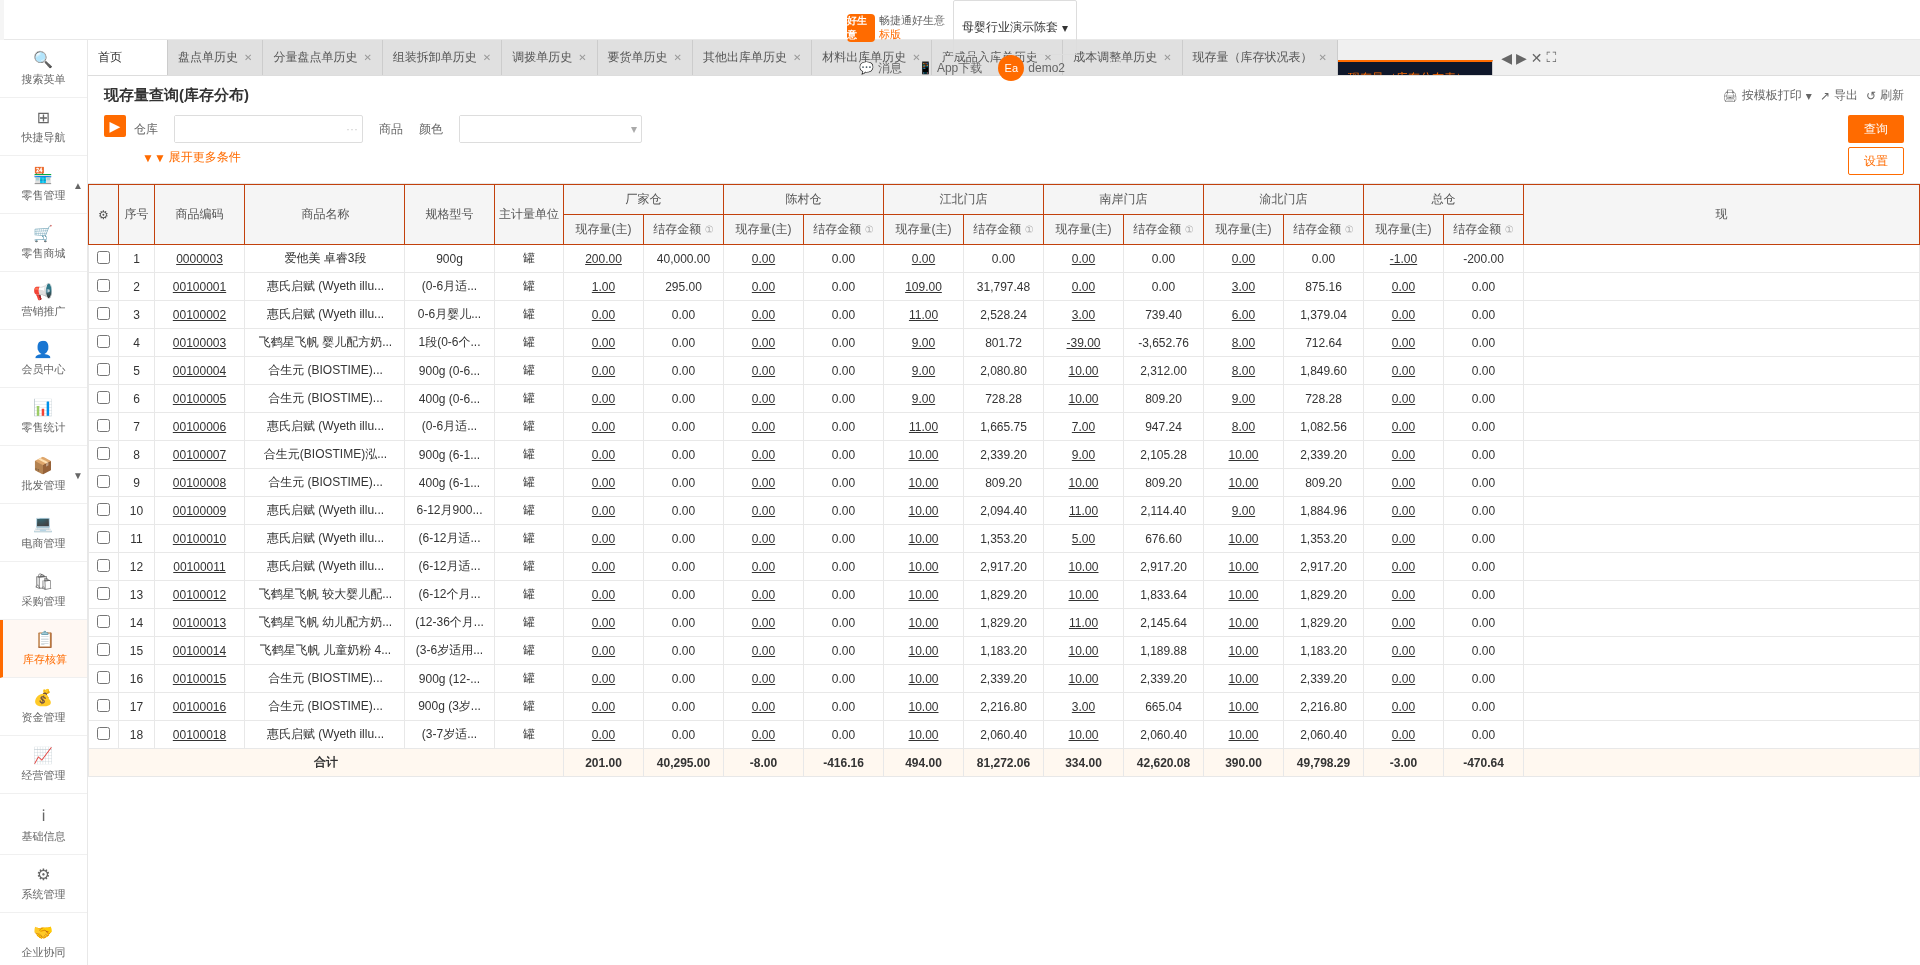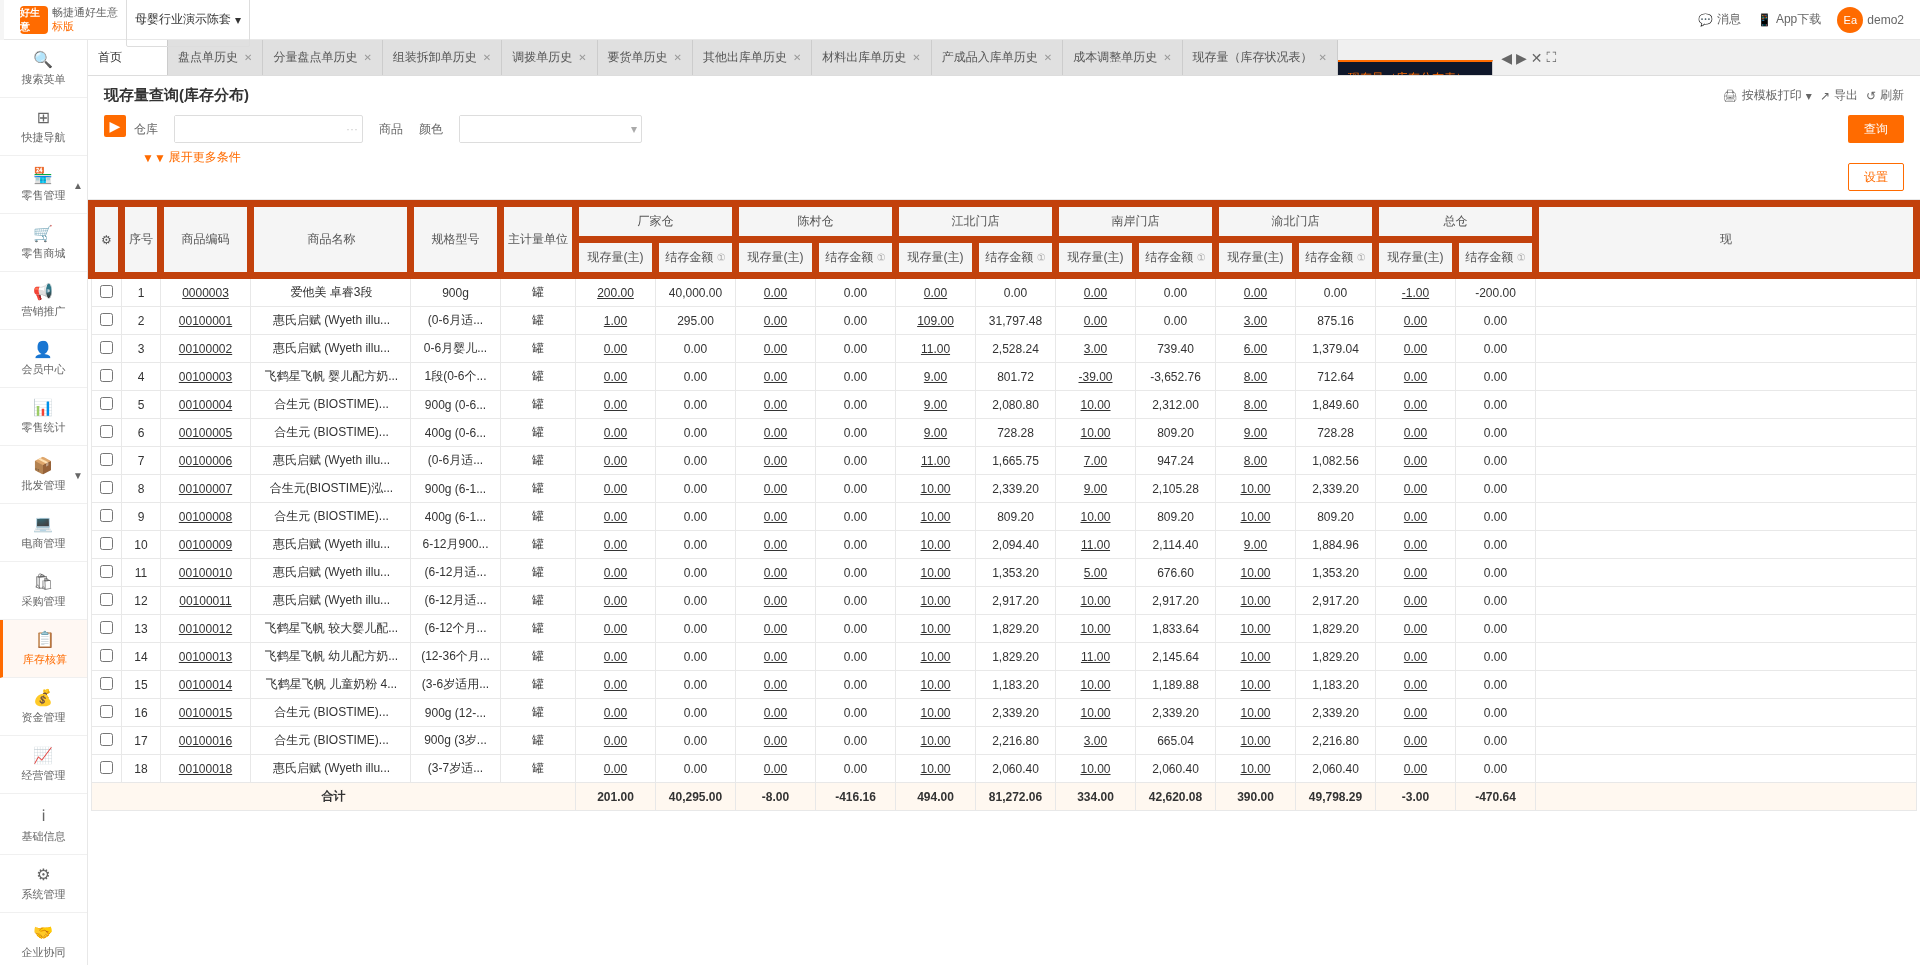--- a/index.html
+++ b/index.html
@@ -7,21 +7,21 @@
 
     
     .top-bar {
       height: 40px;
       background: #fff;
       display: flex;
       align-items: center;
       justify-content: space-between;
       padding: 0 16px;
       border-bottom: 1px solid #e8e8e8;
-      position: fixed; top: 0; left: 4px; right: 0; z-index: 100;
+      position: fixed; top: 0; left: 4px; right: 0; z-index: 100; flex-direction: column;
     }
     .top-bar-left { display: flex; align-items: center; gap: 8px; }
     .logo-area { display: flex; align-items: center; gap: 4px; }
     .logo-icon { width: 28px; height: 28px; background: #ff6b00; border-radius: 4px; display: flex; align-items: center; justify-content: center; color: #fff; font-size: 10px; font-weight: bold; }
     .logo-text { font-size: 11px; color: #666; line-height: 1.2; }
     .industry-select { display: flex; align-items: center; gap: 4px; font-size: 12px; color: #333; cursor: pointer; padding: 18px 8px; border: 1px solid #ddd; border-radius: 2px; }
     .top-bar-right { display: flex; align-items: center; gap: 16px; font-size: 12px; color: #666; }
     .top-right-item { display: flex; align-items: center; gap: 4px; cursor: pointer; }
     .avatar { width: 26px; height: 26px; border-radius: 50%; background: #ff6b00; display: flex; align-items: center; justify-content: center; color: #fff; font-size: 11px; }
 
@@ -88,27 +88,27 @@
     .filter-input-wrap { display: flex; align-items: center; border: 1px solid #ddd; border-radius: 2px; background: #fff; height: 28px; min-width: 100px; }
     .filter-input { border: none; outline: none; padding: 0 6px; font-size: 12px; width: 100%; height: 100%; }
     .filter-dots { color: #ccc; padding: 0 4px; }
     .filter-product-wrap { display: flex; align-items: center; border: 1px solid #ddd; border-radius: 2px; background: #fff; height: 28px; flex: 1; max-width: 500px; overflow: hidden; }
     .filter-product-text { padding: 0 6px; font-size: 12px; color: #333; white-space: nowrap; overflow: hidden; text-overflow: ellipsis; flex: 1; }
     .filter-color-wrap { display: flex; align-items: center; border: 1px solid #ddd; border-radius: 2px; background: #fff; height: 28px; min-width: 120px; }
     .filter-color-input { border: none; outline: none; padding: 0 6px; font-size: 12px; flex: 1; height: 100%; }
     .expand-btn { display: flex; align-items: center; gap: 3px; color: #ff6b00; cursor: pointer; font-size: 12px; padding: 0 8px; }
     .btn-search { background: #ff6b00; color: #fff; border: none; padding: 4px 16px; border-radius: 2px; cursor: pointer; font-size: 12px; height: 28px; }
     .btn-settings { background: #fff; color: #ff6b00; border: 1px solid #ff6b00; padding: 4px 10px; border-radius: 2px; cursor: pointer; font-size: 12px; height: 28px; }
-    .right-btn-group { display: flex; flex-direction: column; gap: 20px; margin-left: 24px; }
+    .right-btn-group { display: flex; flex-direction: column; gap: 4px; margin-left: 24px; }
 
     
     .table-wrapper { flex: 1; overflow: auto; background: #fff; }
     .data-table { width: 100%; border-collapse: collapse; font-size: 12px; }
     .data-table th {
-      background: #f5f5f5; border: 7px solid #c2410c;
+      background: #f5f5f5; border: 1px solid #c2410c;
       padding: 6px 4px; text-align: center; white-space: nowrap;
       font-weight: normal; color: #555; position: sticky; top: 0; z-index: 10;
     }
     .data-table td {
       border: 1px solid #e8e8e8; padding: 5px 4px;
       text-align: center; white-space: nowrap; color: #333;
     }
     .data-table tr.summary-row td { background: #fff8f0; font-weight: bold; }
     .th-group { background: #fafafa; font-weight: bold; }
     .text-red { color: #f00; margin-top: 12px; }

